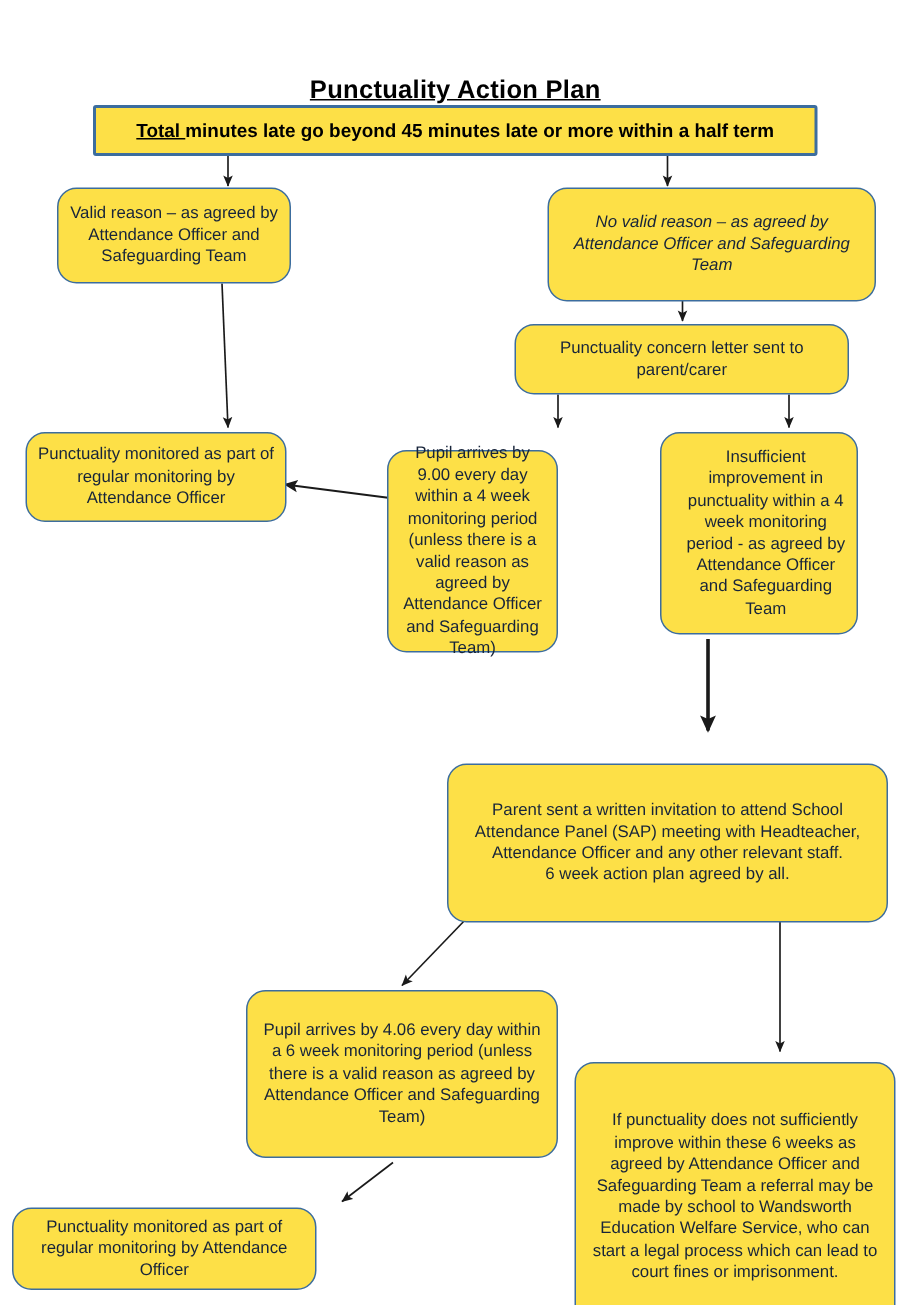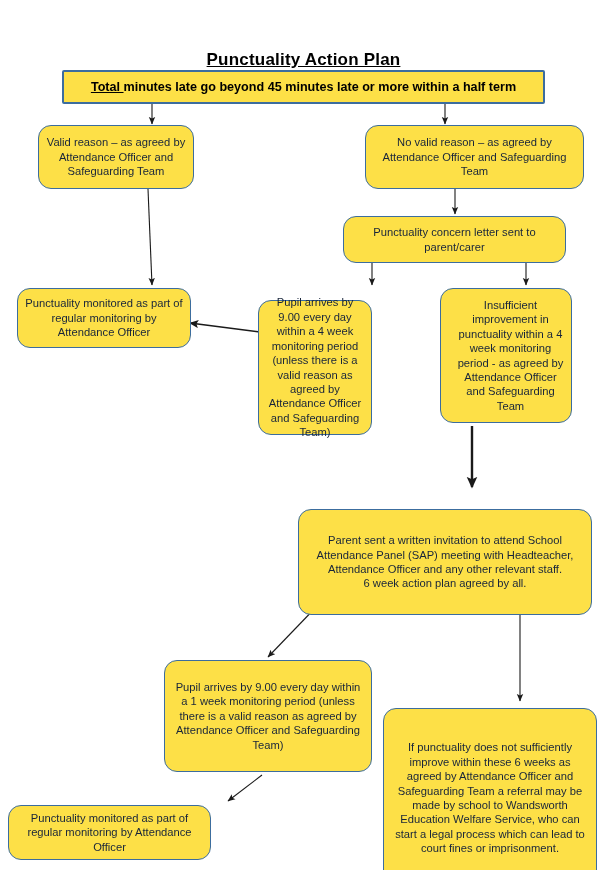--- a/index.html
+++ b/index.html
@@ -126,21 +126,21 @@
   </svg>
 
   <div class="node rect-sharp" style="left:62px; top:70px; width:483px; height:34px;">
     <span class="txt"><span class="lead-underline">Total </span><span>minutes late go beyond 45 minutes late or more within a half term</span></span>
   </div>
 
   <div class="node" style="left:14px; top:125px; width:156px; height:64px;margin-left:24px;">
     <span class="txt">Valid reason – as agreed by Attendance Officer and Safeguarding Team</span>
   </div>
 
-  <div class="node" style="left:365px; top:125px; width:219px; height:64px;">
+  <div class="node" style="left:365px; top:125px; width:219px; height:76px;font-style:italic;">
     <span class="txt">No valid reason – as agreed by Attendance Officer and Safeguarding Team</span>
   </div>
 
   <div class="node" style="left:343px; top:216px; width:223px; height:47px;align-items:center;">
     <span class="txt">Punctuality concern letter sent to parent/carer</span>
   </div>
 
   <div class="node" style="left:17px; top:288px; width:174px; height:60px;">
     <span class="txt">Punctuality monitored as part of regular monitoring by Attendance Officer</span>
   </div>
@@ -152,21 +152,21 @@
   <div class="node" style="left:440px; top:288px; width:132px; height:135px;padding-left:16px;">
     <span class="txt">Insufficient improvement in punctuality within a 4 week monitoring period - as agreed by Attendance Officer and Safeguarding Team</span>
   </div>
 
   <div class="node" style="left:298px; top:497px; width:294px; height:106px;margin-top:12px;">
     <span class="txt">Parent sent a written invitation to attend School Attendance Panel (SAP) meeting with Headteacher, Attendance Officer and any other relevant staff.
 6 week action plan agreed by all.</span>
   </div>
 
   <div class="node" style="left:164px; top:660px; width:208px; height:112px;">
-    <span class="txt">Pupil arrives by 9.00 every day within a 1 week monitoring period (unless there is a valid reason as agreed by Attendance Officer and Safeguarding Team)</span>
+    <span class="txt">Pupil arrives by 4.06 every day within a 6 week monitoring period (unless there is a valid reason as agreed by Attendance Officer and Safeguarding Team)</span>
   </div>
 
   <div class="node" style="left:383px; top:708px; width:214px; height:180px;">
     <span class="txt">If punctuality does not sufficiently improve within these 6 weeks as agreed by Attendance Officer and Safeguarding Team a referral may be made by school to Wandsworth Education Welfare Service, who can start a legal process which can lead to court fines or imprisonment.</span>
   </div>
 
   <div class="node" style="left:8px; top:805px; width:203px; height:55px;">
     <span class="txt">Punctuality monitored as part of regular monitoring by Attendance Officer</span>
   </div>
 

